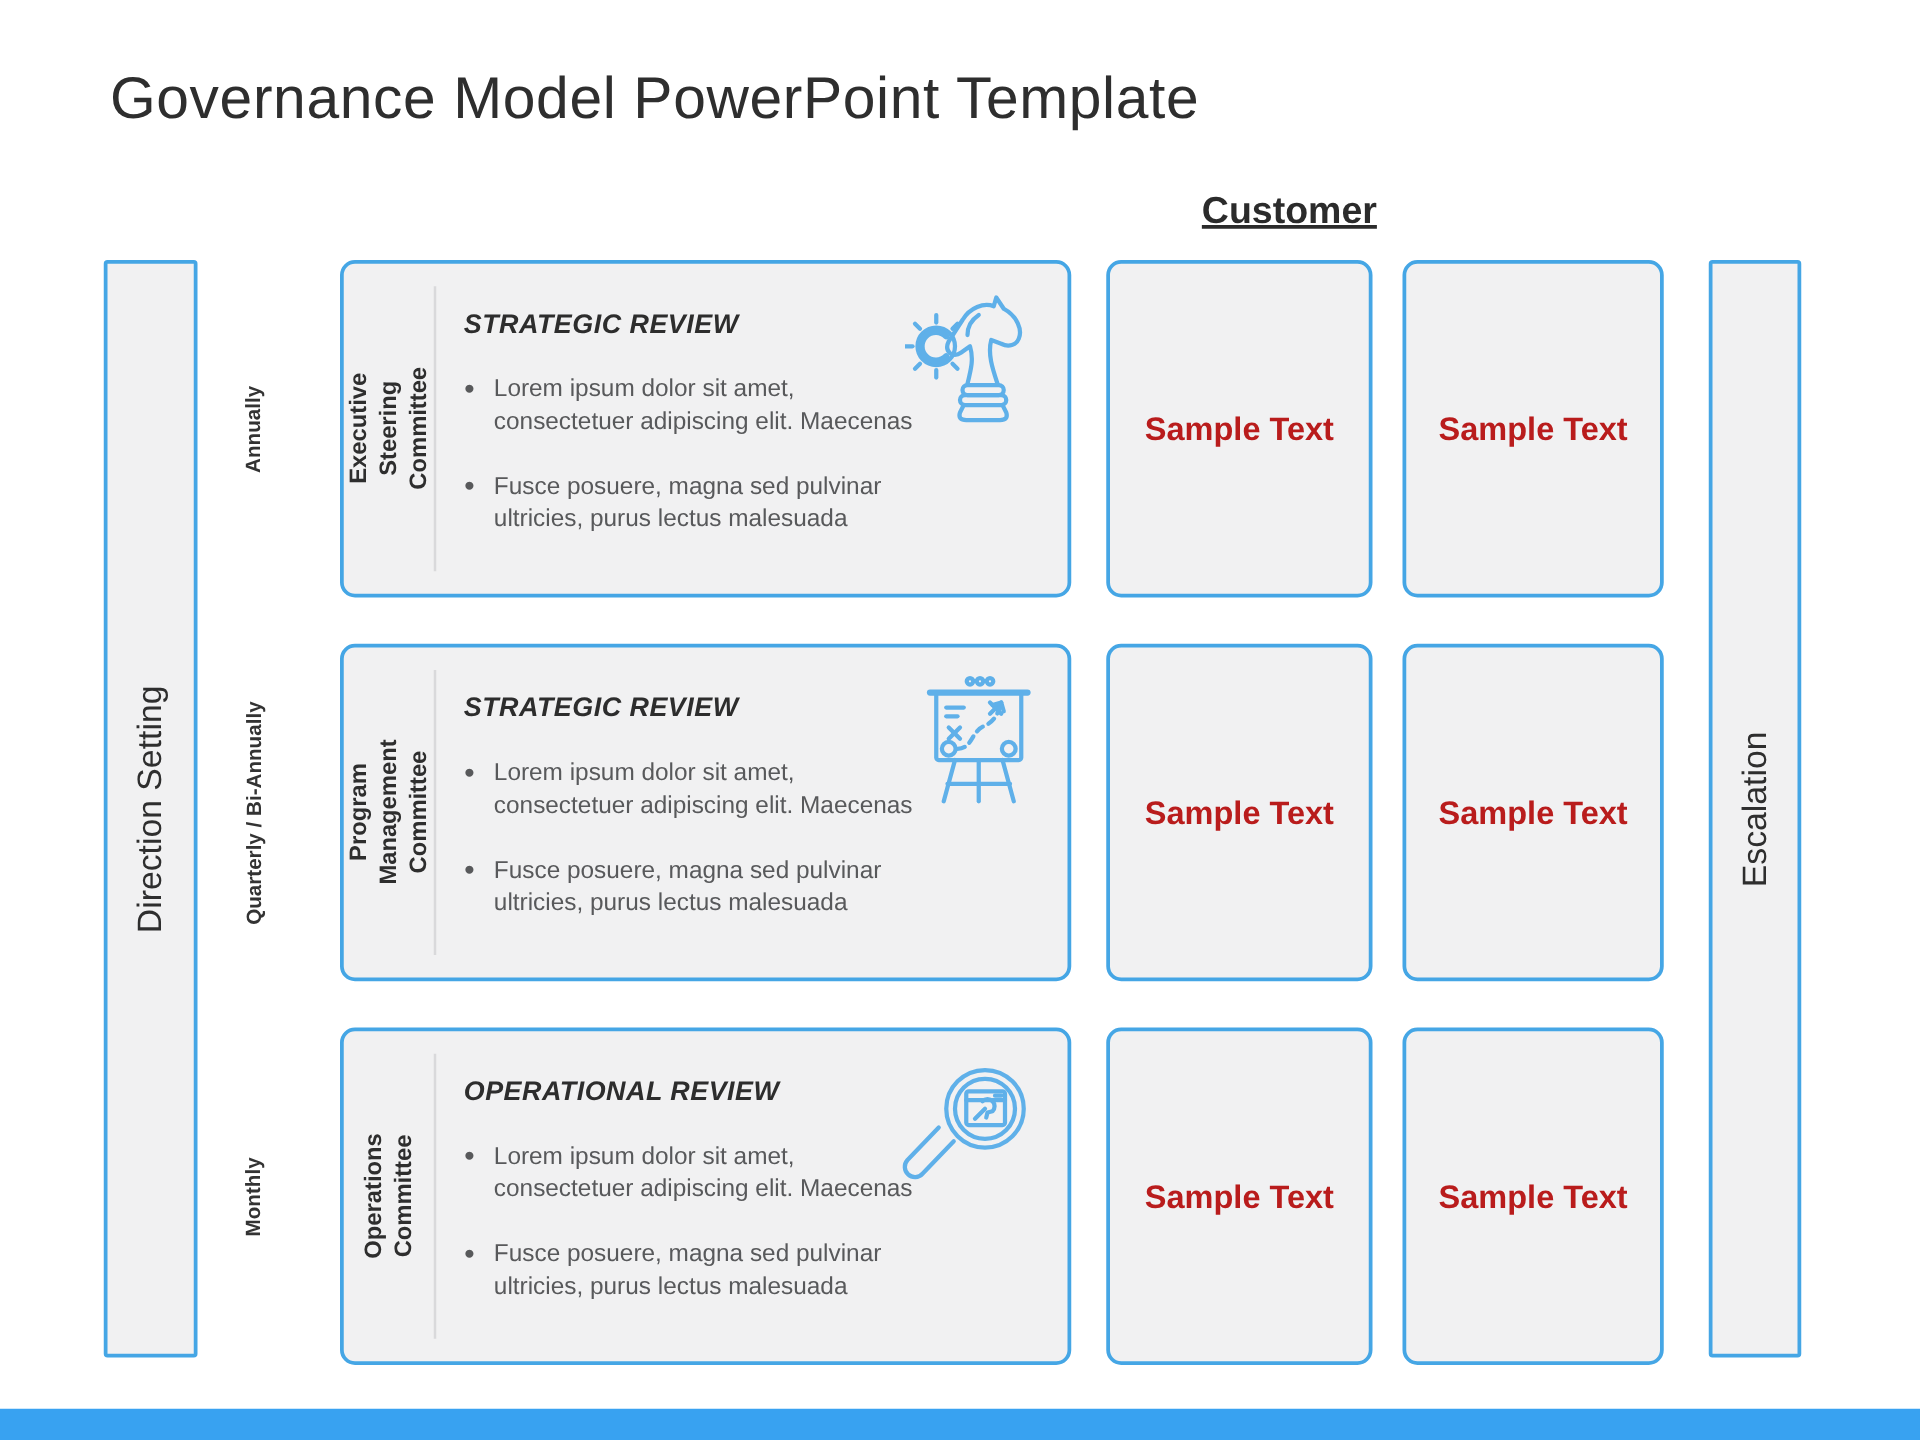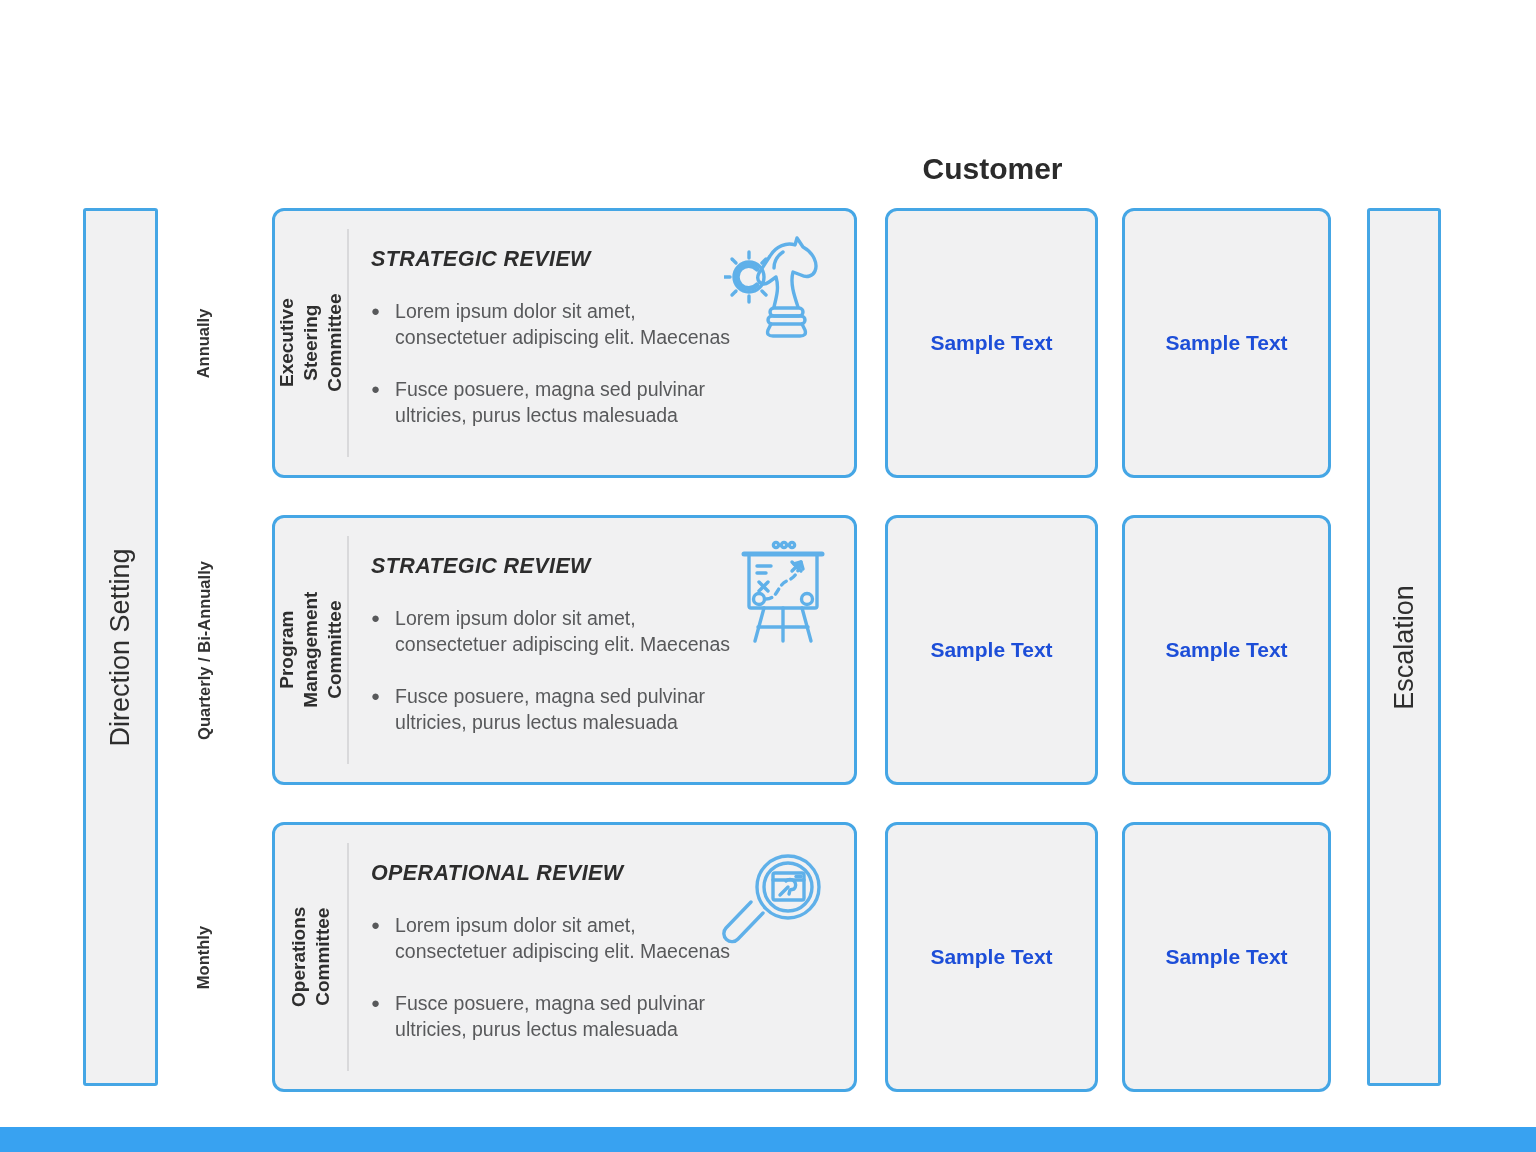--- a/index.html
+++ b/index.html
@@ -11,21 +11,21 @@
     --text-body:#58595b;
   }
   html,body{margin:0;padding:0;background:#ffffff;}
   body{font-family:"Liberation Sans","DejaVu Sans",sans-serif;}
   .slide{position:relative;width:1536px;height:1152px;background:#ffffff;overflow:hidden;}
 
   .slide-title{position:absolute;left:88px;top:50px;font-size:47px;font-weight:400;
     color:var(--text-dark);letter-spacing:0.5px;}
 
   .col-header{position:absolute;top:152px;font-size:30px;font-weight:700;color:#2b2b2b;text-align:center;}
-  .col-header.customer{left:886px;width:213px;}
+  .col-header.customer{left:925px;width:213px;text-decoration:underline;}
   .col-header.company{left:1122px;width:209px;}
 
   .vbar{position:absolute;top:208px;height:878px;background:var(--card-bg);
     border:3px solid var(--accent-blue);border-radius:3px;box-sizing:border-box;
     display:flex;align-items:center;justify-content:center;}
   .vbar.left{left:83px;width:75px;}
   .vbar.right{left:1367px;width:74px;}
   .vtext{transform:rotate(-90deg);white-space:nowrap;}
   .vbar .vtext{font-size:27px;color:var(--text-dark);font-weight:400;}
 
@@ -34,21 +34,21 @@
   .freq .vtext{font-size:16.5px;font-weight:700;color:#333333;}
 
   .row-top-0{top:208px;} .row-top-1{top:515px;} .row-top-2{top:822px;}
 
   .card{position:absolute;height:270px;background:var(--card-bg);
     border:3px solid var(--accent-blue);border-radius:12px;box-sizing:border-box;}
   .card.main{left:272px;width:585px;}
   .card.sample{display:flex;align-items:center;justify-content:center;}
   .card.sample.customer{left:885px;width:213px;}
   .card.sample.company{left:1122px;width:209px;}
-  .sample-label{font-size:21px;font-weight:700;color:#1d4ed8;}
+  .sample-label{font-size:26px;font-weight:700;color:#b91c1c;}
 
   .committee{position:absolute;left:0;top:0;width:72px;height:100%;
     display:flex;align-items:center;justify-content:center;}
   .committee .vtext{width:240px;white-space:normal;text-align:center;
     font-size:19px;font-weight:700;color:var(--text-dark);line-height:1.25;}
   .card-divider{position:absolute;left:72px;top:18px;bottom:18px;width:2px;background:#d9d9db;}
 
   .card-content{position:absolute;left:96px;top:36px;right:128px;}
   .review-title{font-size:21.5px;font-weight:700;color:#2d2d2d;letter-spacing:0.4px;margin-bottom:26px;font-style:italic;}
   .bullets{list-style:none;margin:0;padding:0;width:360px;}
@@ -63,20 +63,21 @@
   .icon-stroke-thick{fill:none;stroke:var(--icon-blue);stroke-width:5;
     stroke-linecap:round;stroke-linejoin:round;}
 
   .bottom-bar{position:absolute;left:0;top:1127px;width:1536px;height:25px;background:var(--footer-blue);}
 </style>
 </head>
 <body>
 
 <div class="slide">
 
+  <div class="slide-title">Governance Model PowerPoint Template</div>
 
   <div class="col-header customer">Customer</div>
 
   <div class="vbar left">
     <span class="vtext">Direction Setting</span>
   </div>
   <div class="vbar right">
     <span class="vtext">Escalation</span>
   </div>
 

